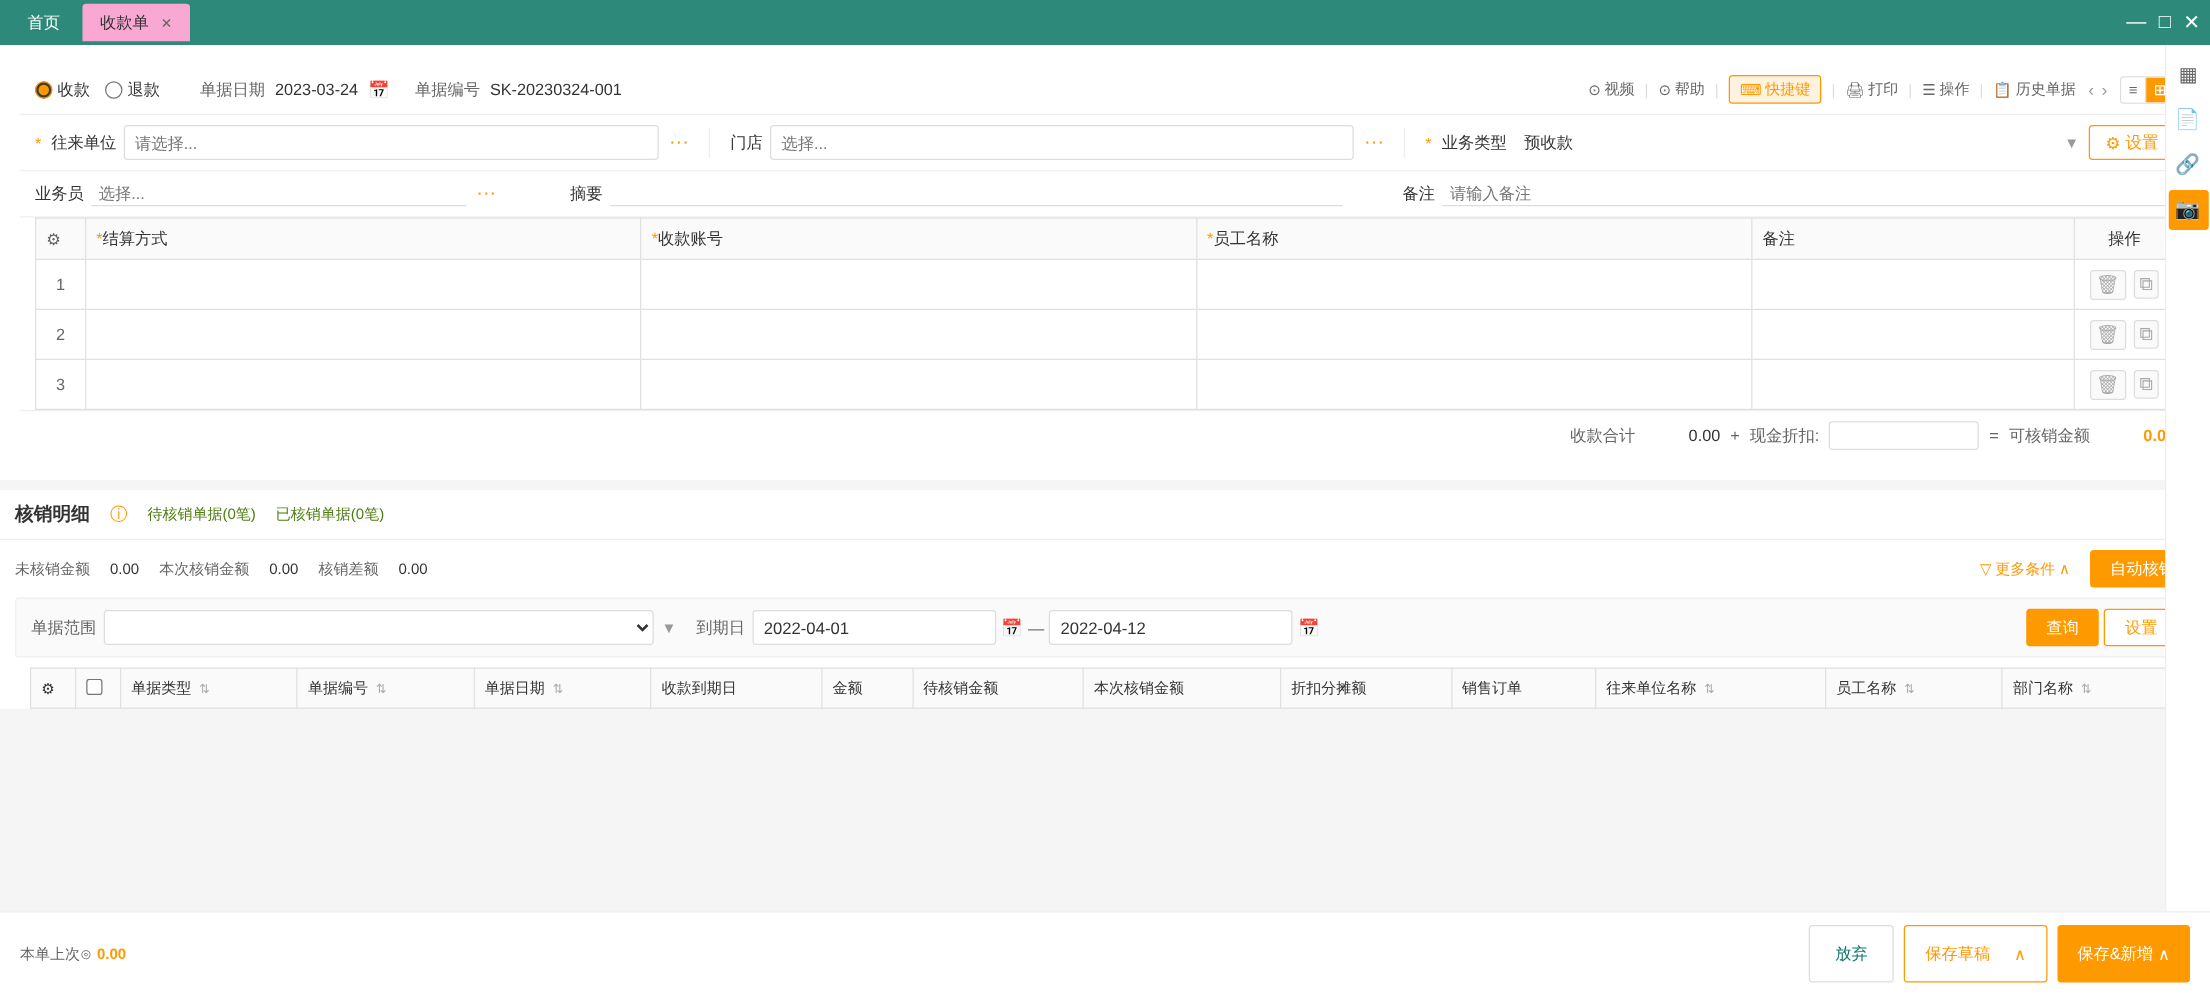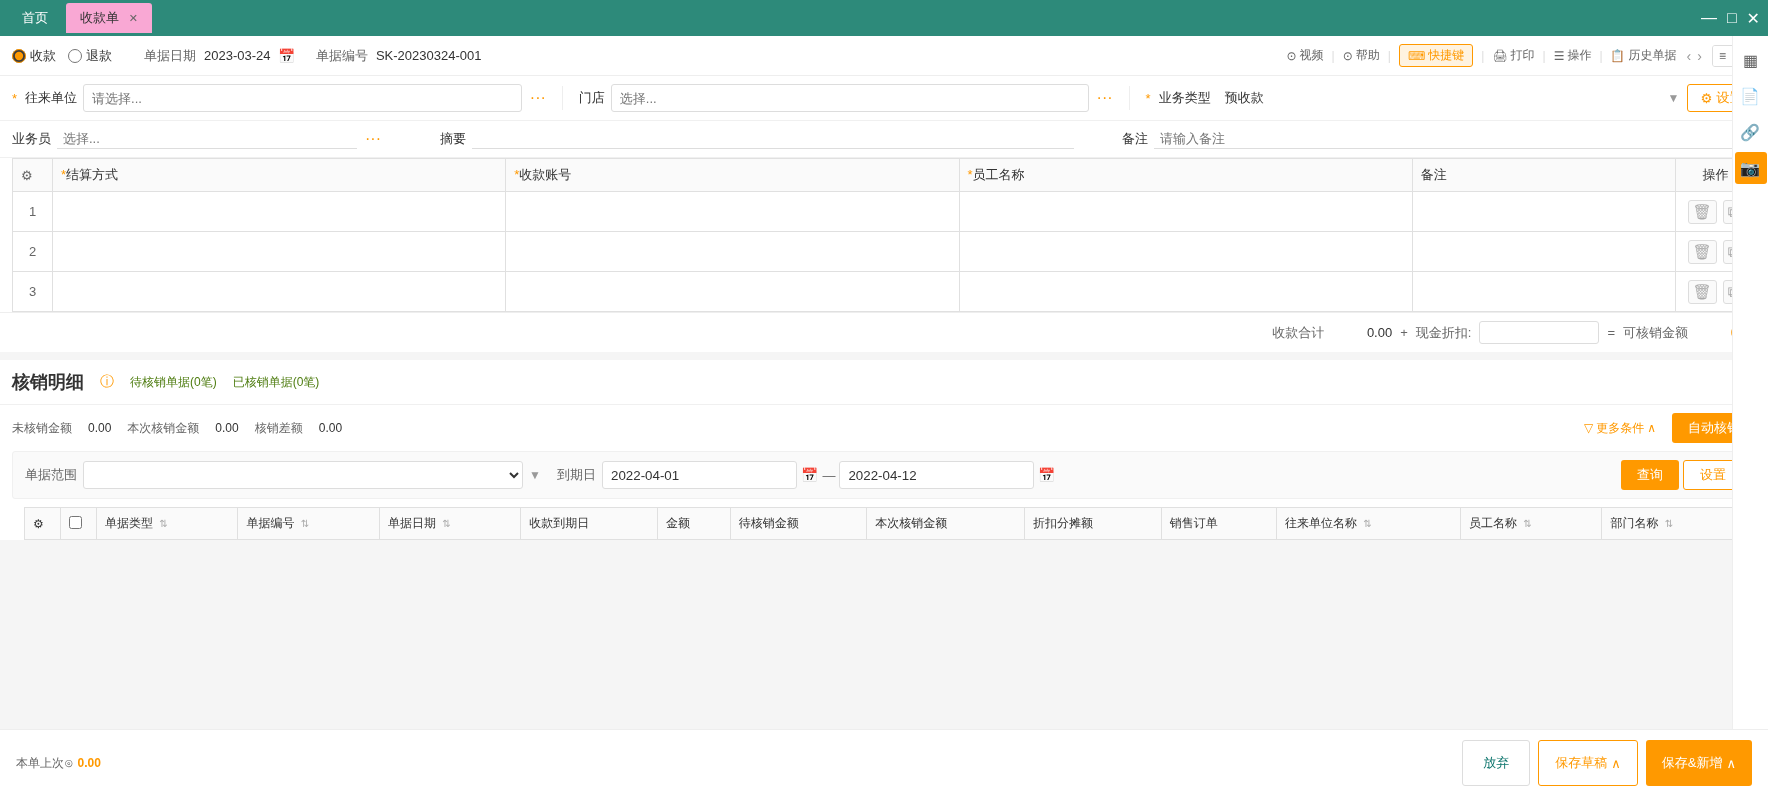--- a/index.html
+++ b/index.html
@@ -10,21 +10,21 @@
     .tab-item { padding: 6px 14px; color: #fff; cursor: pointer; font-size: 13px; border-radius: 3px 3px 0 0; }
     .tab-item.active { background: #f9a8d4; color: #333; }
     .tab-item .close-x { margin-left: 6px; font-size: 11px; color: #666; }
     .tab-bar-spacer { flex: 1; }
     .window-controls { display: flex; gap: 10px; align-items: center; color: #fff; font-size: 16px; cursor: pointer; }
 
     
     .main-area { background: #f5f5f5; height: calc(796px - 36px); overflow-y: auto; }
 
     
-    .form-section { background: #fff; padding: 0; margin-bottom: 8px; }
+    .form-section { background: #fff; padding: 16px; margin-bottom: 8px; }
 
     
     .toolbar-row { display: flex; align-items: center; padding: 8px 12px; border-bottom: 1px solid #eee; gap: 16px; }
     .radio-group { display: flex; align-items: center; gap: 12px; }
     .radio-item { display: flex; align-items: center; gap: 4px; cursor: pointer; }
     .radio-item input[type=radio] { accent-color: #f90; width: 14px; height: 14px; }
     .doc-info { display: flex; align-items: center; gap: 8px; margin-left: 16px; }
     .doc-label { color: #666; }
     .doc-value { color: #333; font-weight: 500; }
     .calendar-icon { color: #f90; cursor: pointer; font-size: 14px; }
@@ -64,21 +64,21 @@
     .summary-row { display: flex; align-items: center; justify-content: flex-end; padding: 8px 12px; gap: 8px; border-top: 1px solid #eee; background: #fff; }
     .summary-label { color: #666; }
     .summary-value { color: #333; min-width: 60px; text-align: right; }
     .summary-highlight { color: #f90; font-weight: bold; min-width: 60px; text-align: right; }
     .summary-input { border: 1px solid #ddd; border-radius: 3px; padding: 3px 6px; width: 120px; text-align: right; }
     .summary-eq { color: #666; }
 
     
     .verify-section { background: #fff; padding: 0; }
     .verify-header { display: flex; align-items: center; padding: 10px 12px; border-bottom: 1px solid #f0f0f0; gap: 16px; }
-    .verify-title { font-size: 18px; font-weight: bold; color: #333; }
+    .verify-title { font-size: 15px; font-weight: bold; color: #333; }
     .verify-info-icon { color: #f90; cursor: pointer; font-size: 14px; }
     .verify-tab { color: #4d7c0f; font-size: 12px; cursor: pointer; }
     .verify-stats { display: flex; align-items: center; gap: 16px; padding: 8px 12px; font-size: 12px; color: #666; }
     .verify-stat-value { color: #333; }
     .filter-more { color: #f90; font-size: 12px; cursor: pointer; display: flex; align-items: center; gap: 3px; }
     .auto-verify-btn { background: #f90; color: #fff; border: none; padding: 6px 16px; border-radius: 3px; cursor: pointer; font-size: 13px; }
 
     
     .filter-row { display: flex; align-items: center; padding: 8px 12px; gap: 16px; border: 1px solid #f0f0f0; margin: 0 12px 8px; border-radius: 3px; background: #fafafa; }
     .filter-group { display: flex; align-items: center; gap: 6px; flex: 1; }
@@ -95,21 +95,21 @@
     .bottom-table { width: 100%; border-collapse: collapse; border: 1px solid #e0e0e0; margin: 0 12px; width: calc(100% - 24px); }
     .bottom-table th { background: #fafafa; border: 1px solid #e0e0e0; padding: 7px 8px; text-align: left; font-weight: normal; color: #333; font-size: 12px; white-space: nowrap; }
     .sort-icon { color: #aaa; margin-left: 3px; font-size: 10px; }
 
     
     .footer-bar { display: flex; align-items: center; padding: 10px 16px; background: #fff; border-top: 1px solid #eee; position: fixed; bottom: 0; left: 0; right: 0; width: 1768px; }
     .footer-info { display: flex; align-items: center; gap: 4px; color: #666; font-size: 12px; }
     .footer-spacer { flex: 1; }
     .footer-btns { display: flex; gap: 8px; }
     .btn-abandon { background: #fff; border: 1px solid #ddd; color: #0f766e; padding: 13px 20px; border-radius: 3px; cursor: pointer; font-size: 13px; }
-    .btn-draft { background: #fff; border: 1px solid #f90; color: #f90; padding: 7px 16px; border-radius: 3px; cursor: pointer; font-size: 13px; display: flex; align-items: center; gap: 4px; }
+    .btn-draft { background: #fff; border: 1px solid #f90; color: #f90; padding: 7px 16px; border-radius: 3px; cursor: pointer; font-size: 13px; display: flex; align-items: center; gap: 19px; }
     .btn-save-new { background: #f90; border: none; color: #fff; padding: 7px 16px; border-radius: 3px; cursor: pointer; font-size: 13px; display: flex; align-items: center; gap: 4px; }
 
     
     .right-sidebar { position: fixed; right: 0; top: 36px; width: 36px; background: #fff; border-left: 1px solid #eee; display: flex; flex-direction: column; align-items: center; padding: 8px 0; gap: 4px; height: calc(796px - 36px); }
     .sidebar-icon { width: 32px; height: 32px; display: flex; align-items: center; justify-content: center; cursor: pointer; color: #666; font-size: 16px; border-radius: 3px; }
     .sidebar-icon.active { background: #f90; color: #fff; }
 
     
     .chevron-nav { display: flex; align-items: center; gap: 2px; }
     .chevron-btn { color: #999; cursor: pointer; font-size: 14px; padding: 2px; }

